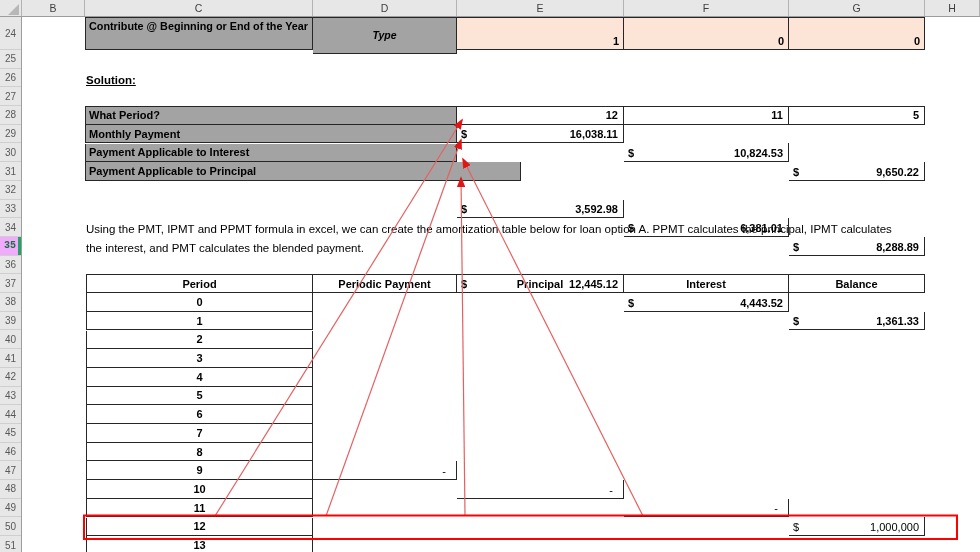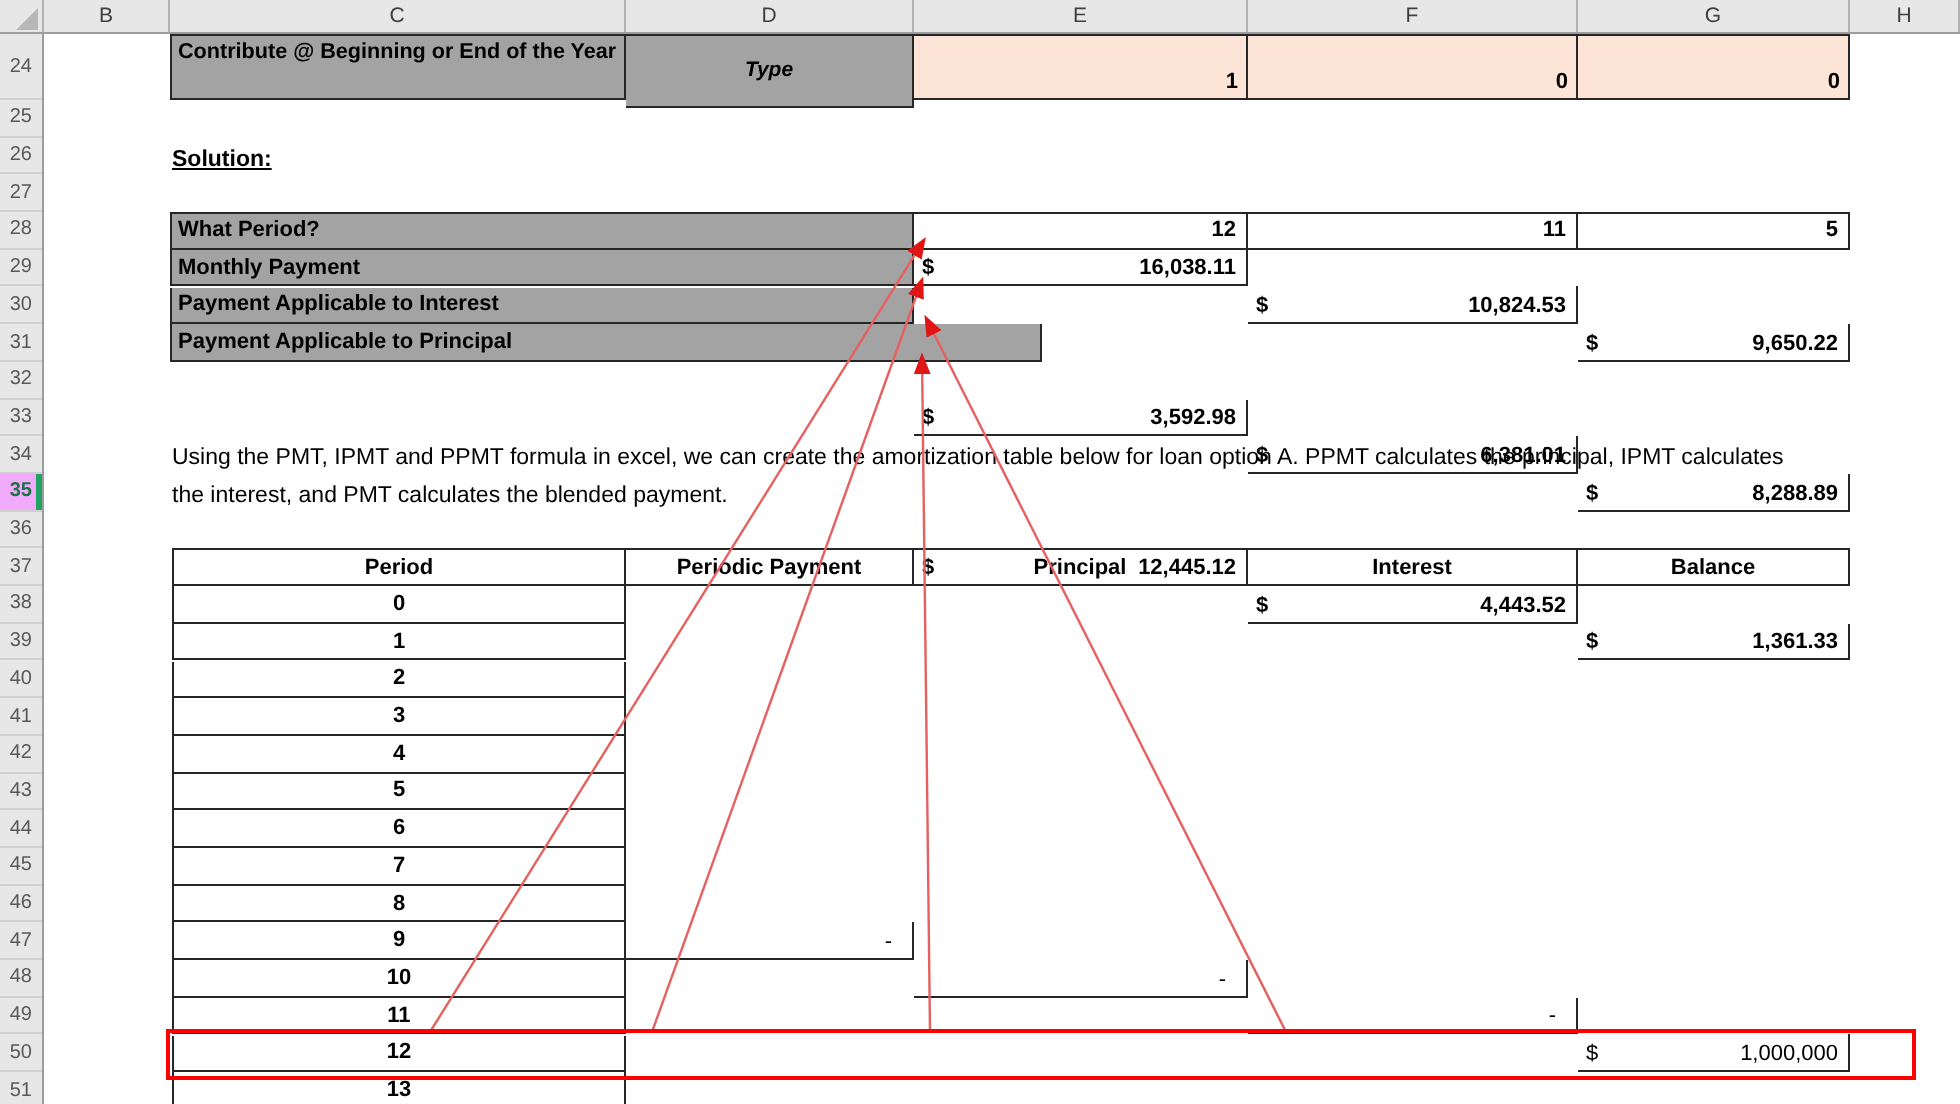--- a/index.html
+++ b/index.html
@@ -11,21 +11,21 @@
   }
   
   .col-strip{position:absolute;left:0;top:0;width:980px;height:17px;background:#e7e7e7;border-bottom:1px solid #9d9d9d;box-sizing:border-box;}
   .col-head{position:absolute;top:0;height:16px;display:flex;align-items:center;justify-content:center;
     font-size:10.5px;color:#3f3f3f;border-right:1px solid #b3b3b3;box-sizing:border-box;}
   .corner{position:absolute;left:0;top:0;width:22px;height:16px;background:#e7e7e7;border-right:1px solid #b3b3b3;box-sizing:border-box;}
   .corner .tri{position:absolute;right:2px;bottom:1px;width:0;height:0;border-left:11px solid transparent;border-bottom:11px solid #b7b7b7;}
   .gutter{position:absolute;left:0;top:17px;width:22px;height:535px;background:#e7e7e7;border-right:1px solid #9d9d9d;box-sizing:border-box;}
   .row-num{position:absolute;left:0;width:21px;box-sizing:border-box;display:flex;align-items:center;justify-content:flex-end;
     padding-right:5px;font-size:10px;color:#595959;border-bottom:1px solid #cfcfcf;}
-  .row-num.active{background:#f0abfc;color:#1e7145;font-weight:bold;}
+  .row-num.active{background:#f0abfc;color:#1e7145;font-weight:bold;font-family:Liberation Mono, monospace;}
   .row-num.active .bar{position:absolute;right:0;top:0;width:3px;height:100%;background:#21a366;}
   
   .cell{position:absolute;box-sizing:border-box;font-size:11px;color:#000;}
   .bordered{border-right:1px solid #262626;border-bottom:1px solid #262626;}
   .blue{background:#a3a3a3;}
   .peach{background:#fce4d6;}
   .money{position:relative;}
   .money .d{position:absolute;left:4px;bottom:2px;}
   .money .v{position:absolute;right:5px;bottom:2px;}
   .money .v.dash{right:10px;}

